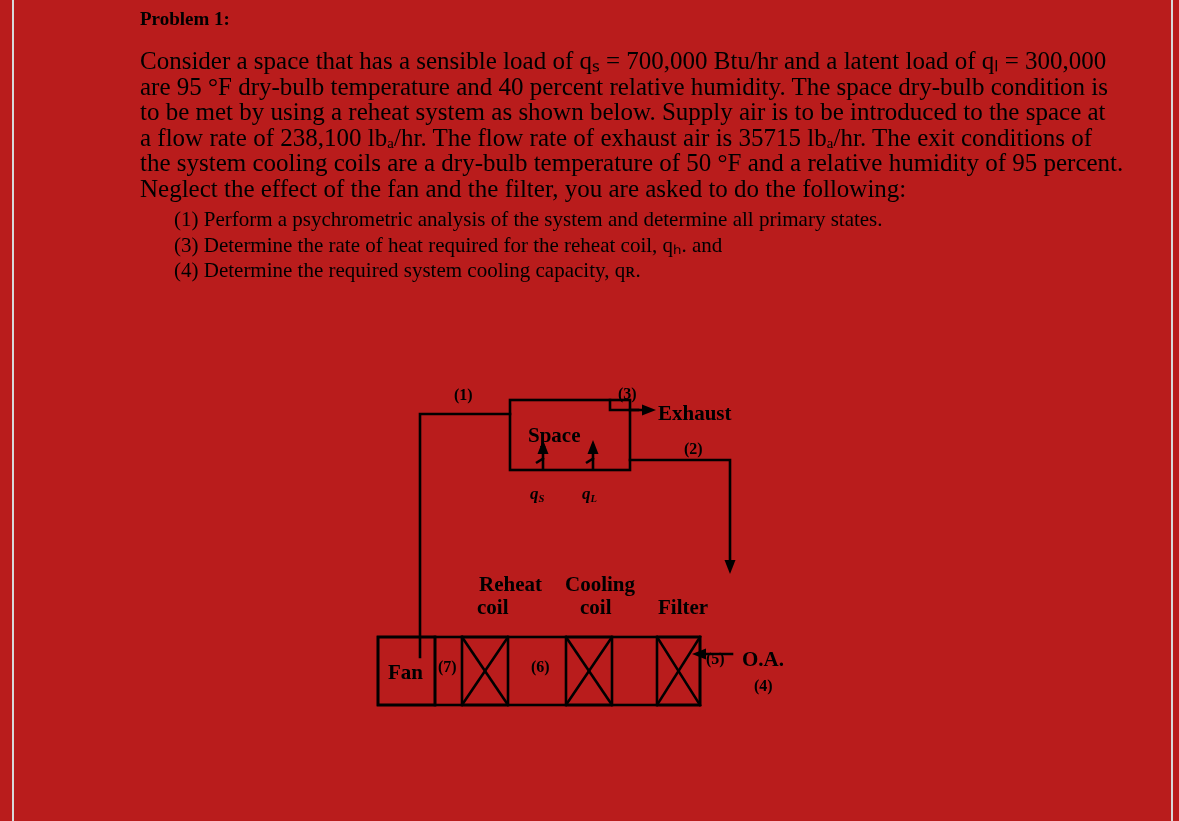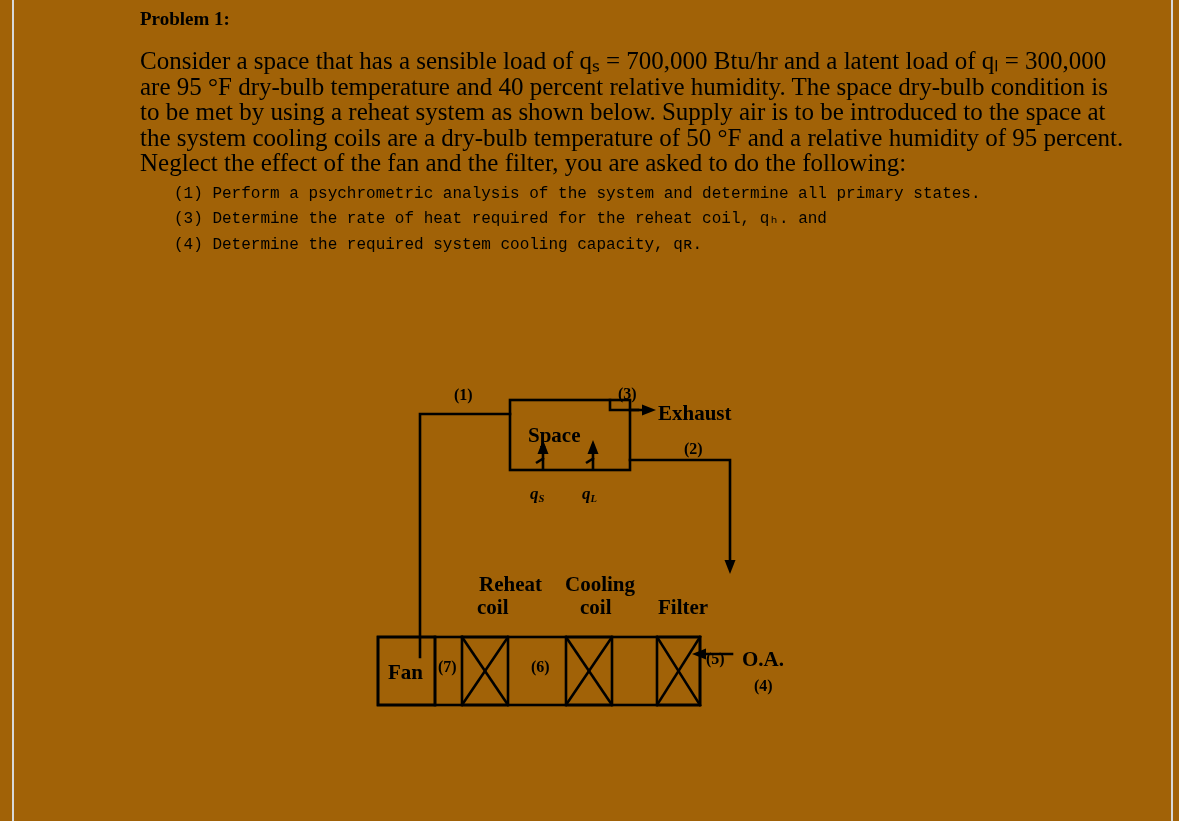--- a/index.html
+++ b/index.html
@@ -13,21 +13,21 @@
     font-family: "Liberation Serif", serif;
     color: #000000;
     position: relative;
     overflow: hidden;
   }
   .page {
     position: absolute;
     left: 0; top: 0;
     width: 1179px;
     height: 821px;
-    background: #a16207;
+    background: #b91c1c;
   }
   .left-rule {
     position: absolute;
     left: 12px; top: 0;
     width: 2px; height: 821px;
     background: #d8d8d8;
   }
   .right-rule {
     position: absolute;
     right: 6px; top: 0;
@@ -50,23 +50,22 @@
     line-height: 25.5px;
     text-align: justify;
     margin: 0;
   }
   .para .line {
     display: block;
     white-space: nowrap;
   }
   .list {
     margin: 6px 0 0 34px;
-    font-size: 16px;
+    font-size: 21px;
     line-height: 25.5px;
-    font-family: Liberation Mono, monospace;
   }
   .list .item { display: block; white-space: nowrap; }
 
   
   .diagram {
     position: absolute;
     left: 370px;
     top: 392px;
     width: 470px;
     height: 340px;
@@ -105,20 +104,21 @@
   <div class="right-rule"></div>
 
   <div class="content">
 
     <div class="problem-title">Problem 1:</div>
 
     <div class="para">
       <span class="line">Consider a space that has a sensible load of qₛ = 700,000 Btu/hr and a latent load of qₗ = 300,000</span>
       <span class="line">are 95 °F dry-bulb temperature and 40 percent relative humidity. The space dry-bulb condition is</span>
       <span class="line">to be met by using a reheat system as shown below. Supply air is to be introduced to the space at</span>
+      <span class="line">a flow rate of 238,100 lbₐ/hr. The flow rate of exhaust air is 35715 lbₐ/hr. The exit conditions of</span>
       <span class="line">the system cooling coils are a dry-bulb temperature of 50 °F and a relative humidity of 95 percent.</span>
       <span class="line">Neglect the effect of the fan and the filter, you are asked to do the following:</span>
     </div>
 
     <div class="list">
       <span class="item">(1) Perform a psychrometric analysis of the system and determine all primary states.</span>
       <span class="item">(3) Determine the rate of heat required for the reheat coil, qₕ. and</span>
       <span class="item">(4) Determine the required system cooling capacity, qʀ.</span>
     </div>
 

